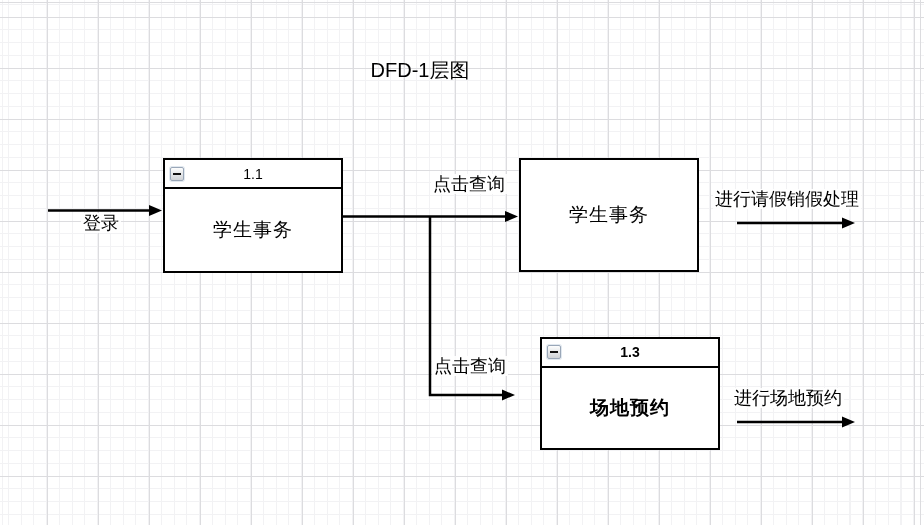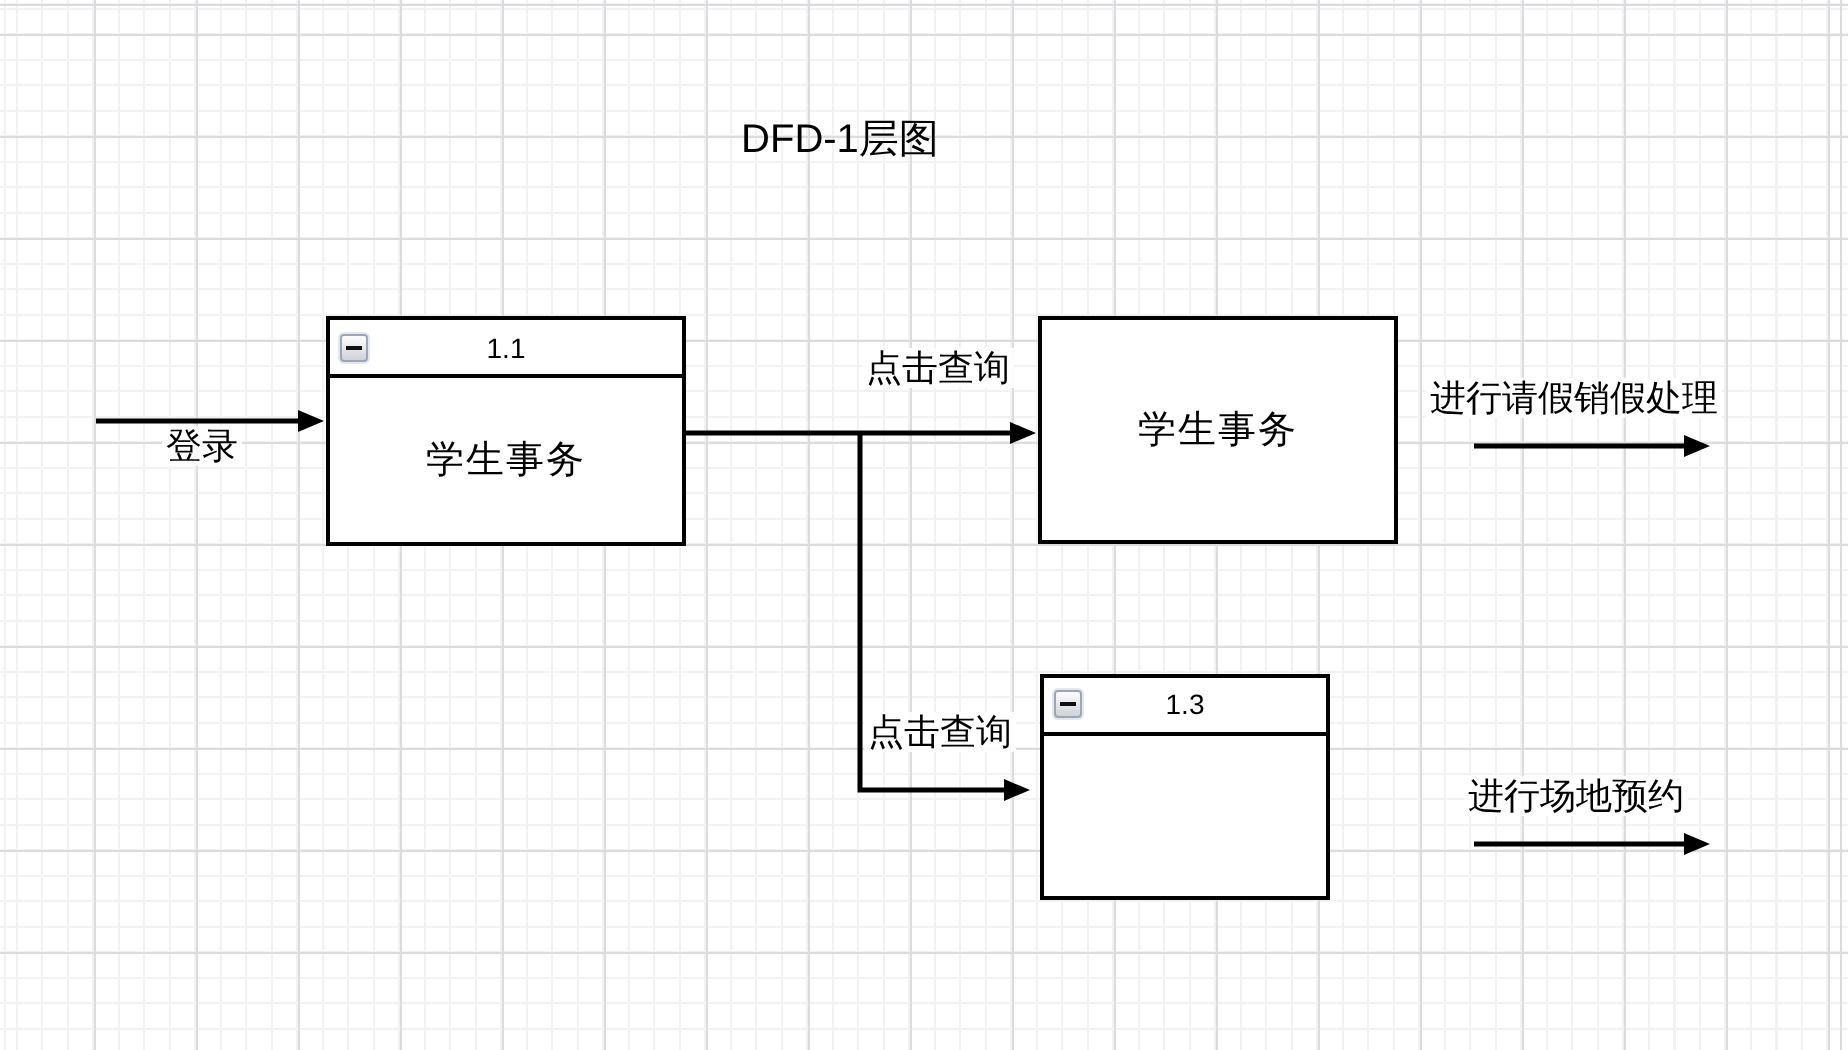--- a/index.html
+++ b/index.html
@@ -100,27 +100,28 @@
       </span>
       <span>1.1</span>
     </div>
     <div class="node-body">学生事务</div>
   </div>
 
   <div class="node" style="left:519px; top:158px; width:180px; height:114px;">
     <div class="node-body">学生事务</div>
   </div>
 
-  <div class="node" style="left:520px; top:336.5px; width:145px; height:113.5px;">
+  <div class="node" style="left:540px; top:336.5px; width:180px; height:113.5px;font-weight:bold;">
     <div class="node-header">
       <span class="collapse-btn">
         <span class="minus-bar"></span>
       </span>
       <span>1.3</span>
     </div>
+    <div class="node-body">场地预约</div>
   </div>
 
   <div class="edge-label" style="left:101px; top:184px;margin-top:39px;">登录</div>
   <div class="edge-label" style="left:469px; top:184px;">点击查询</div>
   <div class="edge-label" style="left:470px; top:366px;">点击查询</div>
   <div class="edge-label" style="left:788px; top:398px;">进行场地预约</div>
   <div class="edge-label" style="left:787px; top:199px;">进行请假销假处理</div>
 
 </div>
 

